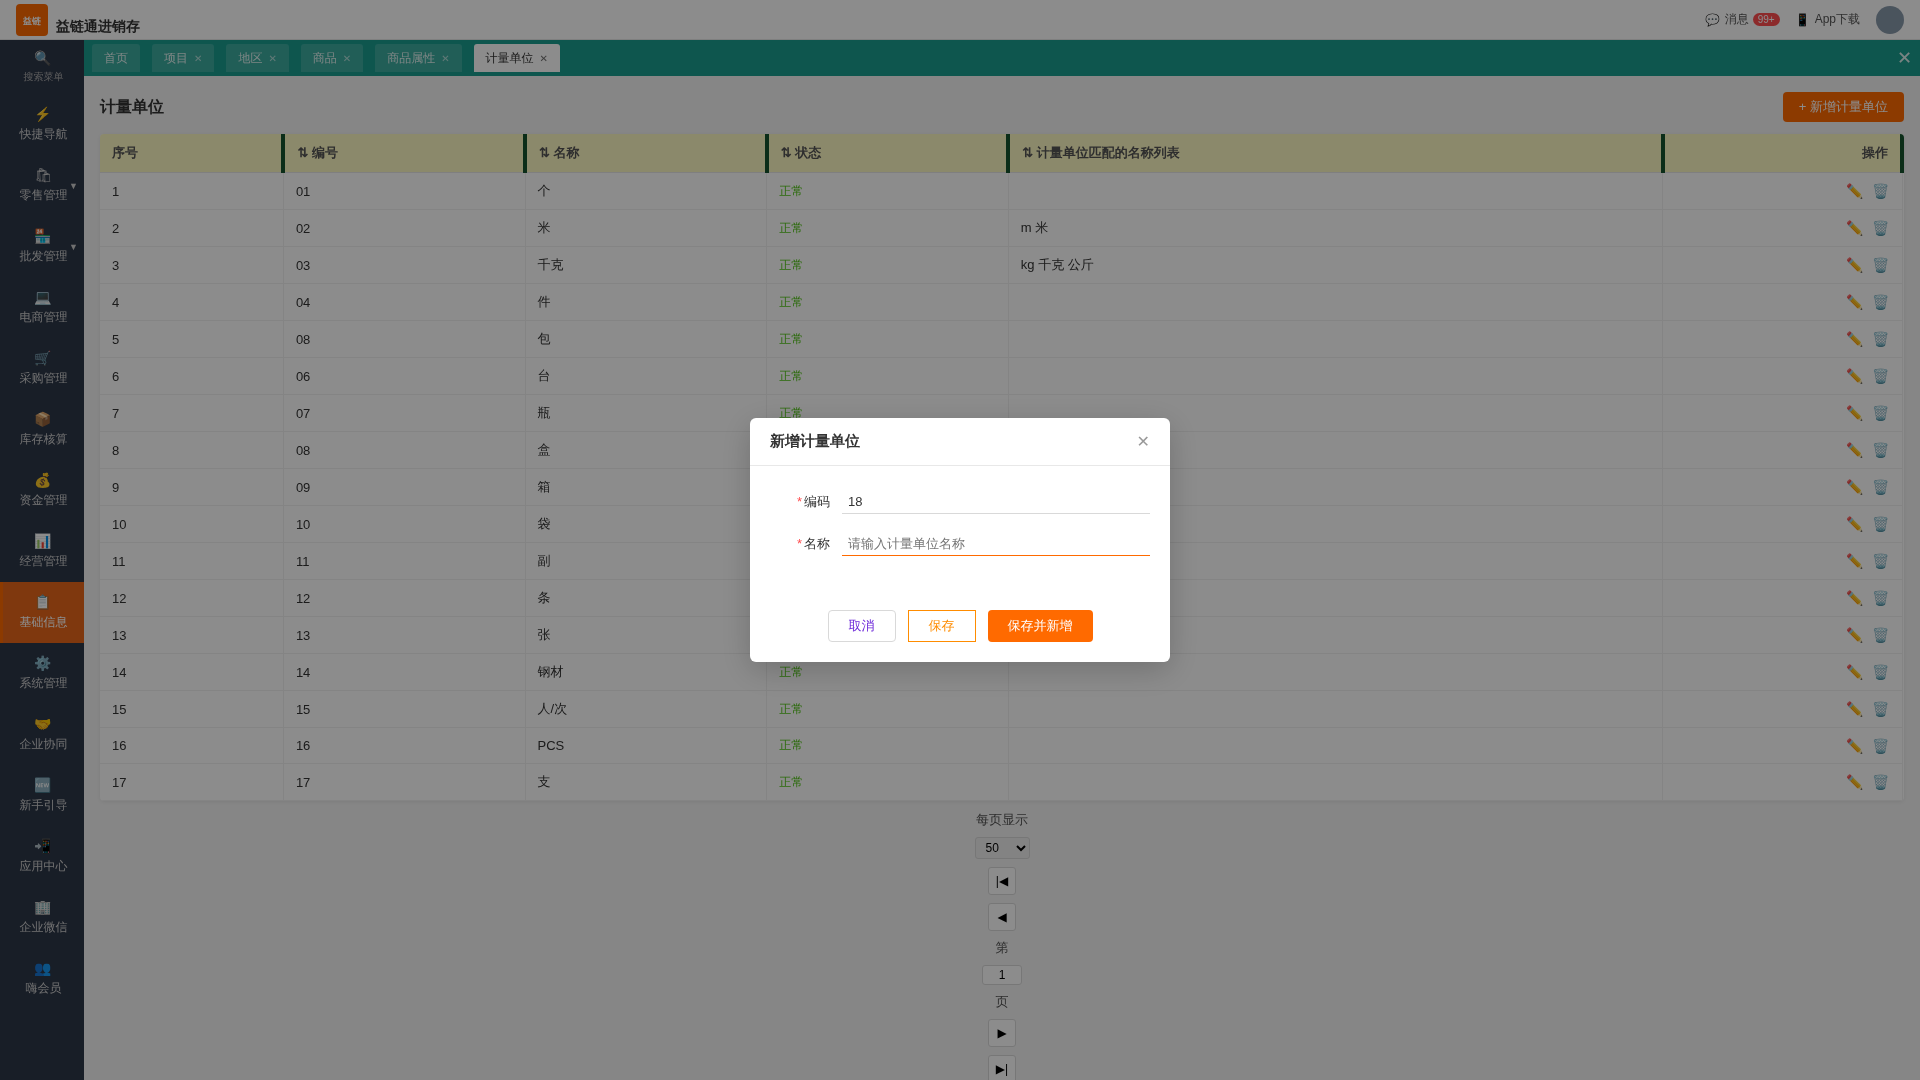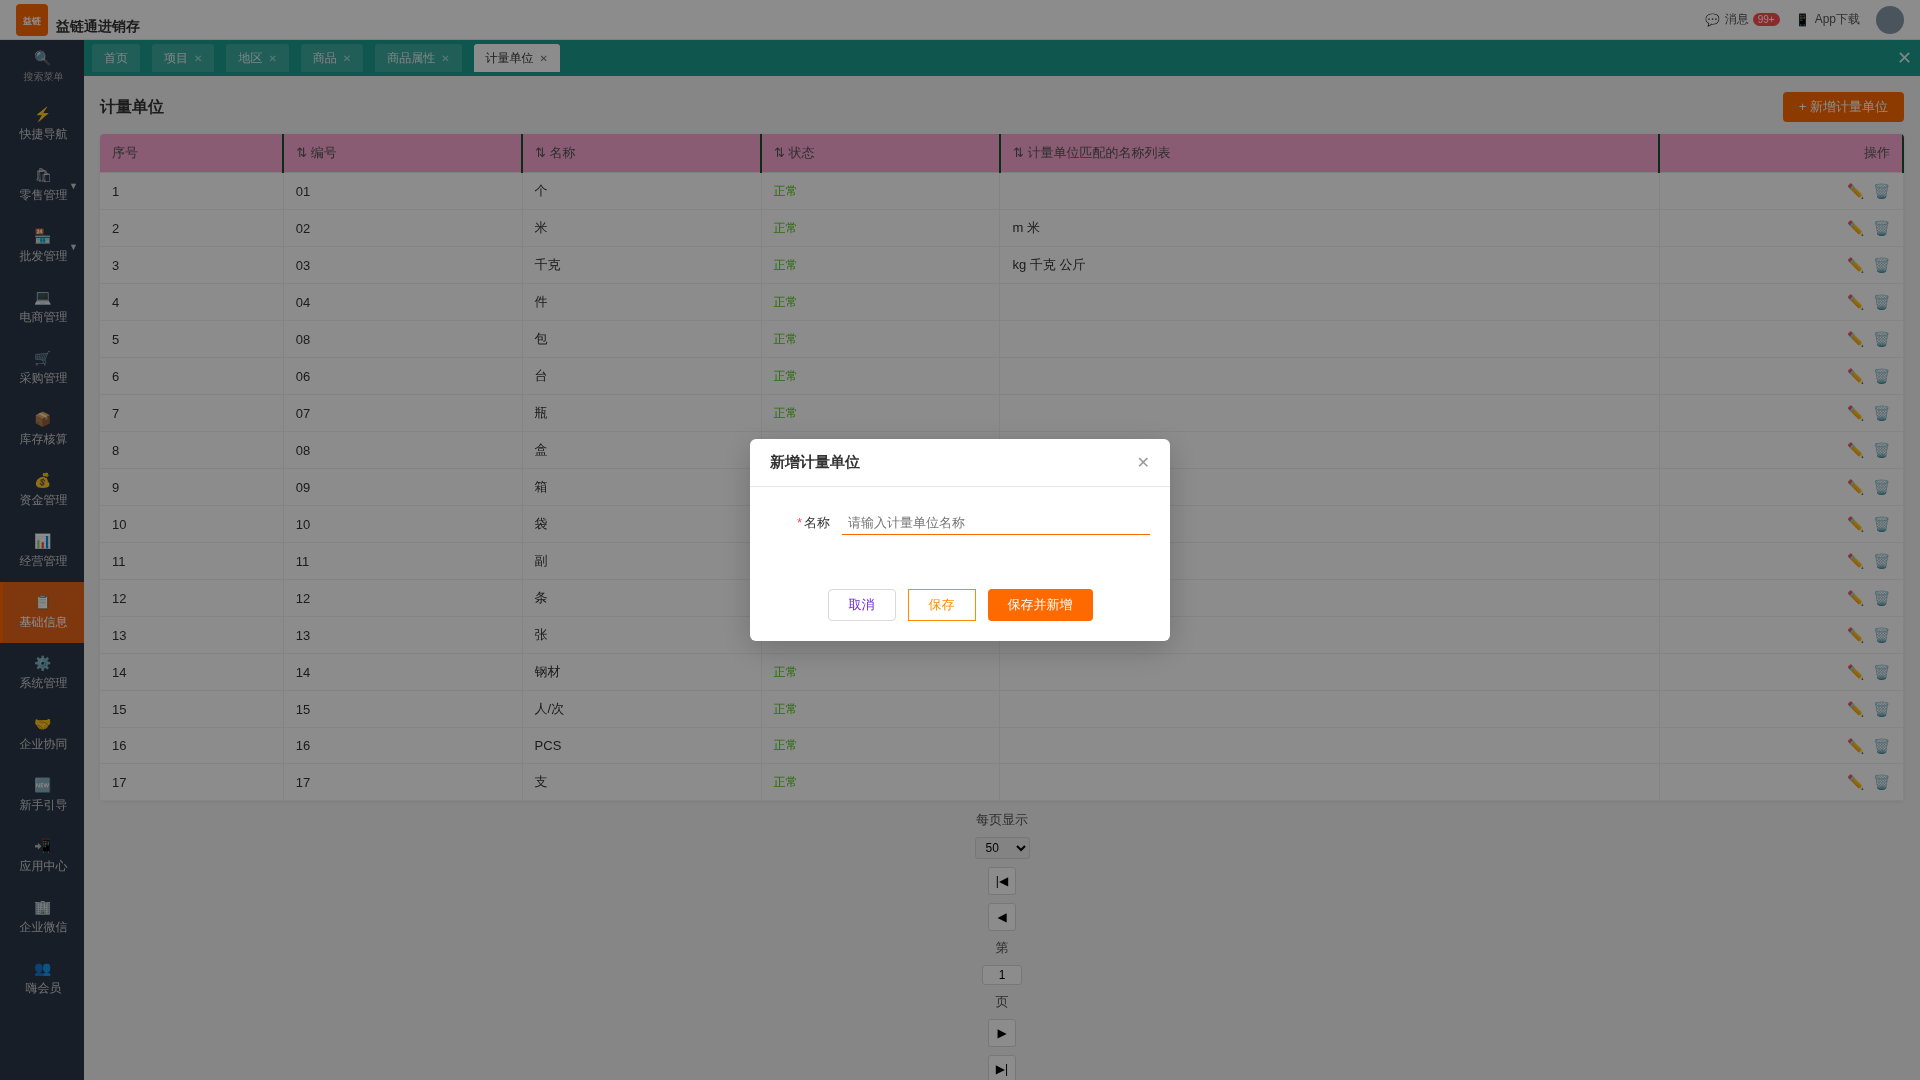--- a/index.html
+++ b/index.html
@@ -157,26 +157,26 @@
     
     .data-table {
       width: 100%;
       background: #fff;
       border-collapse: collapse;
       border-radius: 4px;
       overflow: hidden;
       box-shadow: 0 1px 4px rgba(0,0,0,0.08);
     }
     .data-table th {
-      background: #f9a8d4;
+      background: #fef9c3;
       border-bottom: 1px solid #e8e8e8;
-      border-right: 2px solid #14532d;
+      border-right: 4px solid #14532d;
       padding: 10px 12px;
       text-align: left;
-      font-weight: 400;
+      font-weight: 700;
       color: #555;
       font-size: 13px;
     }
     .data-table td {
       border-bottom: 1px solid #f0f0f0;
       border-right: 1px solid #f0f0f0;
       padding: 9px 12px;
       color: #333;
       font-size: 13px;
     }
@@ -719,20 +719,24 @@
 </div>
 
 <div class="overlay">
   <div class="dialog">
     <div class="dialog-header">
       <span>新增计量单位</span>
       <button class="dialog-close">✕</button>
     </div>
     <div class="dialog-body">
       <div class="form-row">
+        <label class="form-label">编码</label>
+        <input class="form-input" type="text" value="18" style="">
+      </div>
+      <div class="form-row">
         <label class="form-label">名称</label>
         <input class="form-input active-input" type="text" placeholder="请输入计量单位名称" style="">
       </div>
     </div>
     <div class="dialog-footer">
       <button class="btn-cancel">取消</button>
       <button class="btn-save">保存</button>
       <button class="btn-save-new">保存并新增</button>
     </div>
   </div>

